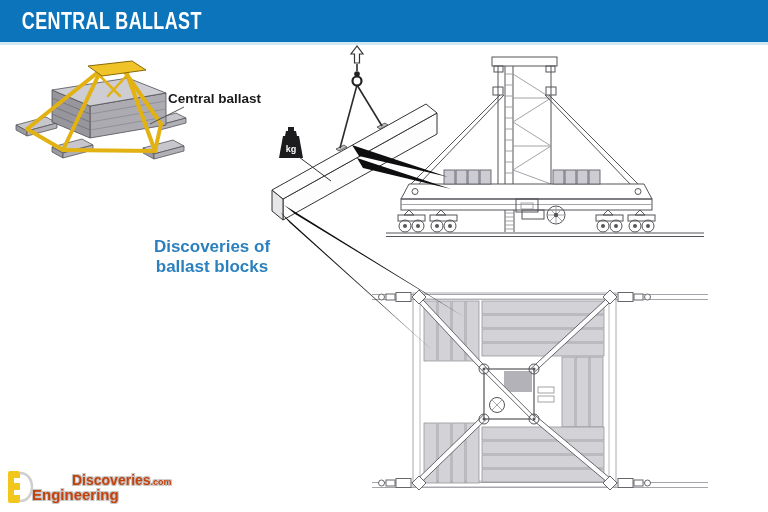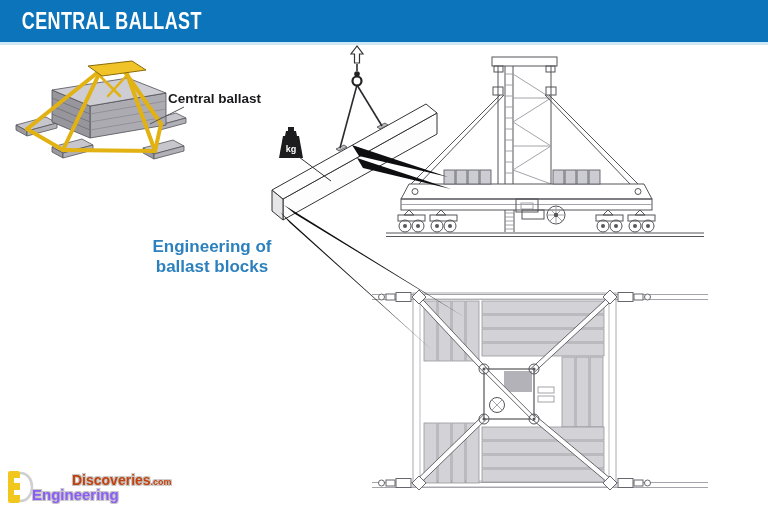--- a/index.html
+++ b/index.html
@@ -12,21 +12,21 @@
   .accent-line{position:absolute;left:0;top:42px;width:768px;height:3px;background:#cfe8f4;}
   svg.canvas{position:absolute;left:0;top:0;width:768px;height:512px;}
   .label-central{position:absolute;left:168px;top:91px;font-size:13.5px;font-weight:600;color:#1a1a1c;}
   .caption{position:absolute;left:130px;top:237px;width:164px;text-align:center;
         font-size:17px;font-weight:bold;line-height:20px;color:#2b80bd;}
   .logo{position:absolute;left:6px;top:466px;width:200px;height:42px;}
   .logo-mark{position:absolute;left:0;top:4px;}
   .logo-top{position:absolute;left:66px;top:6px;font-size:14px;font-weight:bold;color:#c2410c;
         text-shadow:-1px -1px 0 #c6c6c6,1px -1px 0 #c6c6c6,-1px 1px 0 #c6c6c6,1px 1px 0 #c6c6c6;}
   .logo-top .com{font-size:9px;}
-  .logo-bottom{position:absolute;left:26px;top:20px;font-size:15px;font-weight:bold;color:#8b5cf6;
+  .logo-bottom{position:absolute;left:26px;top:20px;font-size:15px;font-weight:bold;color:#c2410c;
         text-shadow:-1px -1px 0 #c6c6c6,1px -1px 0 #c6c6c6,-1px 1px 0 #c6c6c6,1px 1px 0 #c6c6c6;}
   .ln{stroke:#55555a;stroke-width:1;fill:none;}
   .lt{stroke:#9a9aa0;stroke-width:0.9;fill:none;}
 </style>
 </head>
 <body>
 
 <div class="page">
 
   <svg class="canvas" viewBox="0 0 768 512">
@@ -287,21 +287,21 @@
     </g>
   </svg>
 
   <header class="topbar">
     <h1 class="title">CENTRAL BALLAST</h1>
   </header>
   <div class="accent-line"></div>
 
   <div class="label-central">Central ballast</div>
   <div class="caption">
-    <div>Engineering of</div>
+    <div>Discoveries of</div>
     <div>ballast blocks</div>
   </div>
 
   <div class="logo">
     <svg class="logo-mark" width="34" height="34" viewBox="0 0 34 34">
       <rect x="2" y="1" width="12" height="32" rx="2" fill="#f2c71d"></rect>
       <rect x="8" y="8" width="6" height="5" fill="#ffffff"></rect>
       <rect x="8" y="20" width="6" height="5" fill="#ffffff"></rect>
       <path d="M14 3 C 30 3 30 31 14 31" fill="none" stroke="#cfcfcf" stroke-width="2.5"></path>
     </svg>

